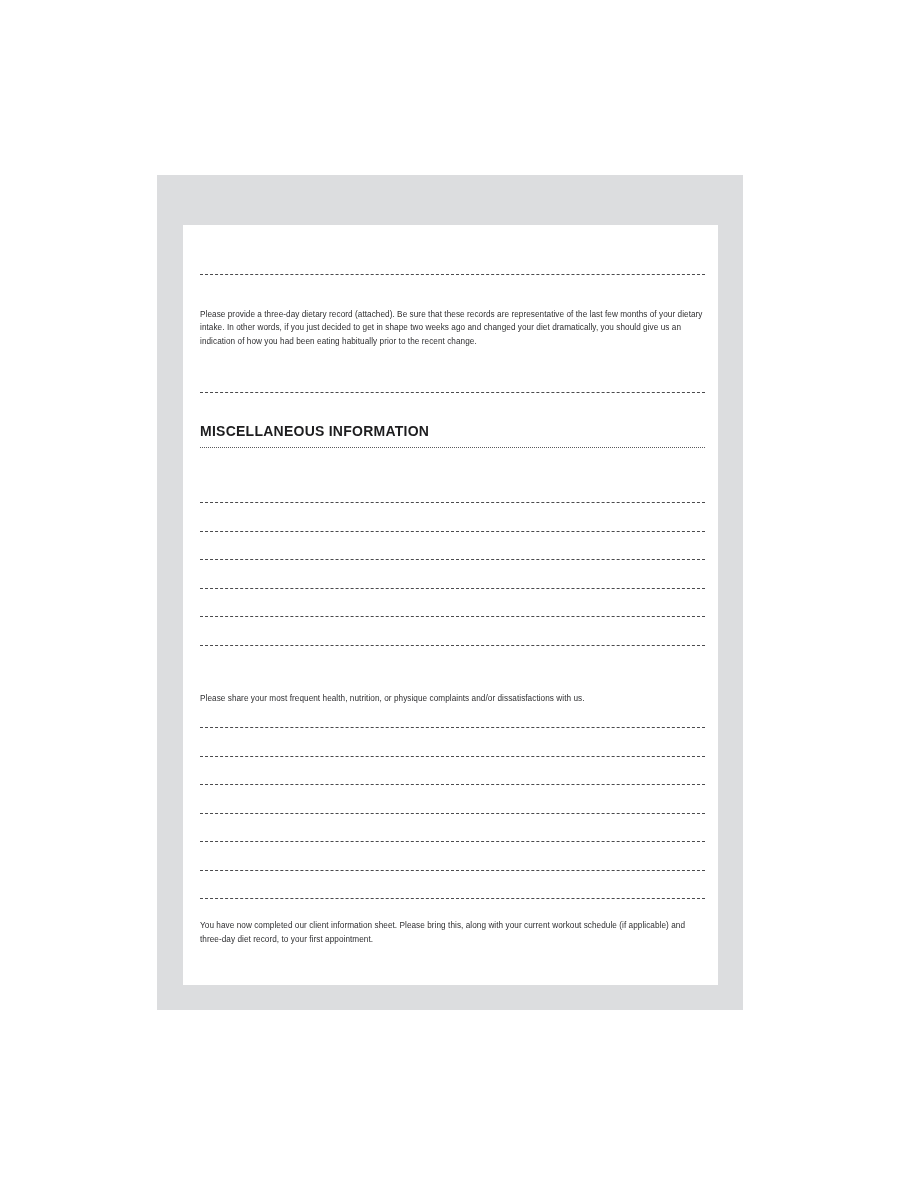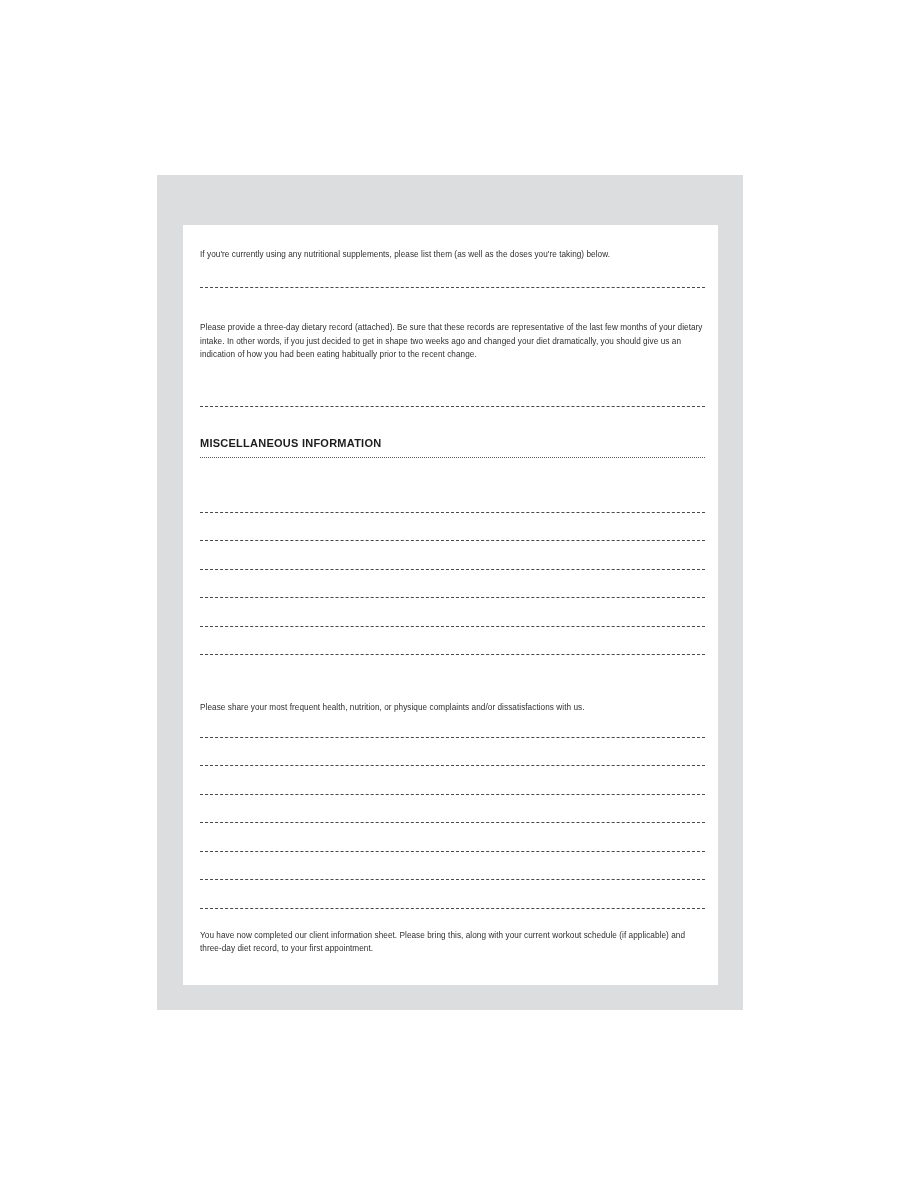--- a/index.html
+++ b/index.html
@@ -58,21 +58,21 @@
   .para {
     font-size: 8.2px;
     line-height: 13.4px;
     color: #2e2e30;
     text-align: left;
     margin: 0;
     letter-spacing: 0.06px;
   }
 
   .section-head {
-    font-size: 11px;
+    font-size: 14px;
     font-weight: bold;
     color: #1d1d1f;
     letter-spacing: 0.25px;
     margin: 0;
   }
 
   
   .dashed-rule {
     height: 0;
     border-top: 1.2px dashed #4a4a4d;
@@ -106,21 +106,20 @@
 <body>
 
 <div class="gray-panel">
 
 
   <div class="sheet">
     <div class="sheet-inner">
 
       <div class="sp-top"></div>
 
-      <p class="para">If you're currently using any nutritional supplements, please list them (as well as the doses you're taking) below.</p>
 
       <div class="sp-b"></div>
 
       <div class="lines-block">
         <div class="dashed-rule"></div>
       </div>
 
       <div class="sp-f"></div>
 
       <p class="para">Please provide a three-day dietary record (attached). Be sure that these records are representative of the last few months of your dietary intake. In other words, if you just decided to get in shape two weeks ago and changed your diet dramatically, you should give us an indication of how you had been eating habitually prior to the recent change.</p>

